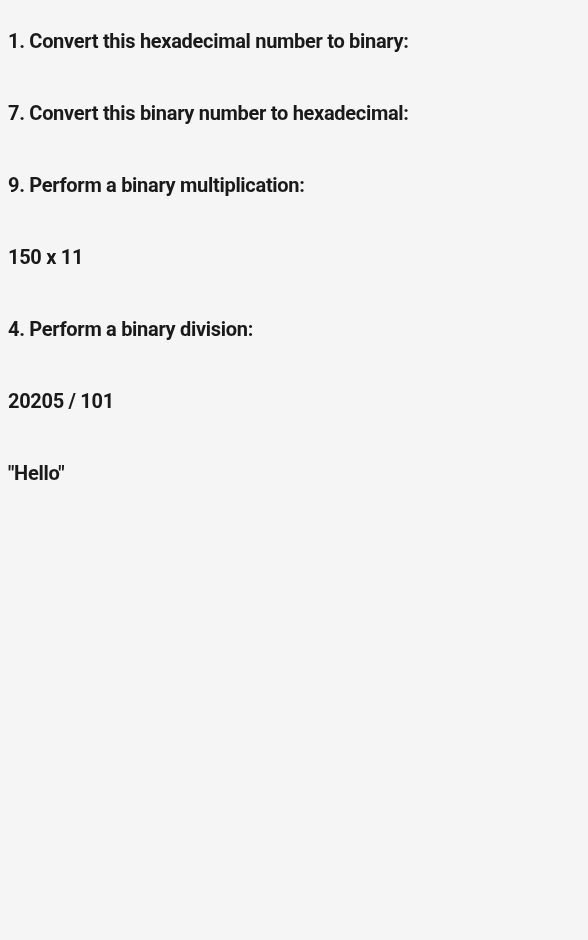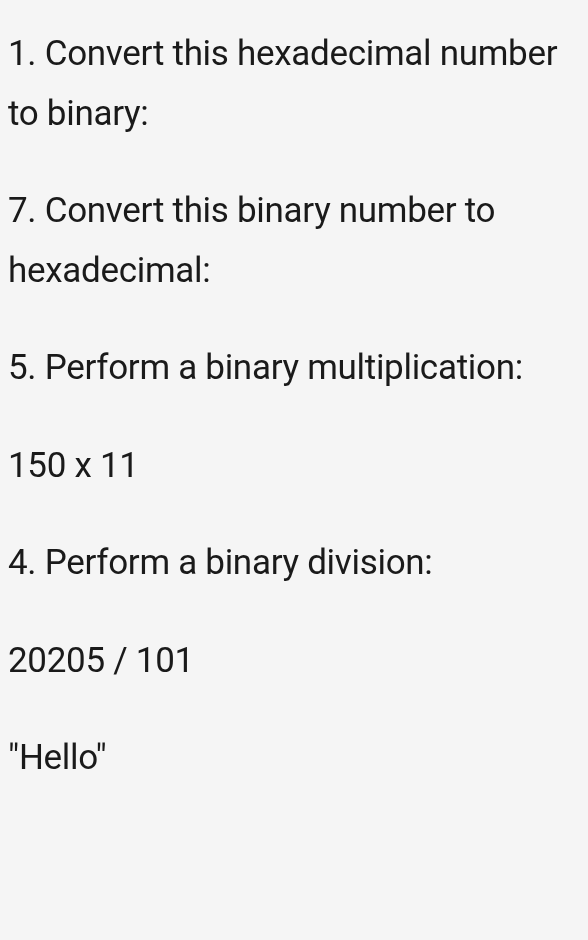--- a/index.html
+++ b/index.html
@@ -14,30 +14,30 @@
       font-family: -apple-system, BlinkMacSystemFont, "Segoe UI", Roboto, Helvetica, Arial, sans-serif;
       padding: 24px 8px;
       color: #1a1a1a;
     }
     .content {
       display: flex;
       flex-direction: column;
       gap: 38px;
     }
     p {
-      font-size: 35px;
-      font-weight: 400;
+      font-size: 20px;
+      font-weight: 700;
       line-height: 1.7;
       letter-spacing: -0.3px;
     }
   </style>
 </head>
 <body>
 
 <div class="content">
   <p>1. Convert this hexadecimal number to binary:</p>
   <p>7.  Convert this binary number to hexadecimal:</p>
-  <p>5.  Perform a binary multiplication:</p>
+  <p>9.  Perform a binary multiplication:</p>
   <p>150 x 11</p>
   <p>4.  Perform a binary division:</p>
   <p>20205 / 101</p>
   <p>"Hello"</p>
 </div>
 
 </body></html>

